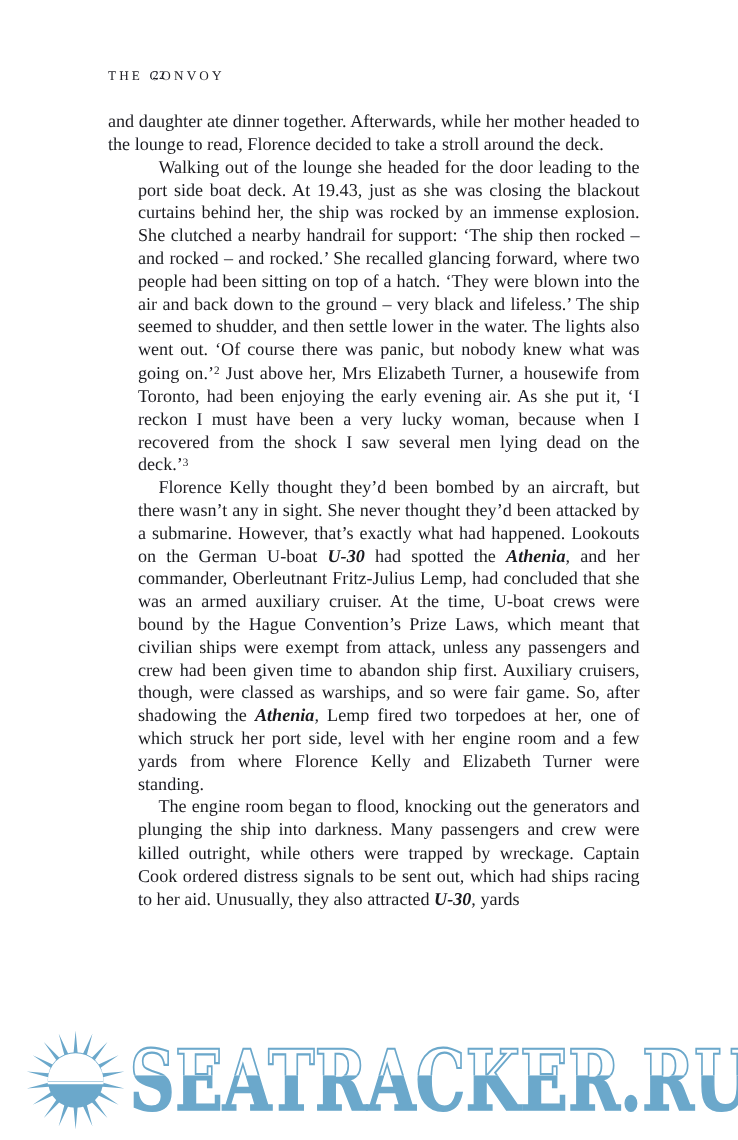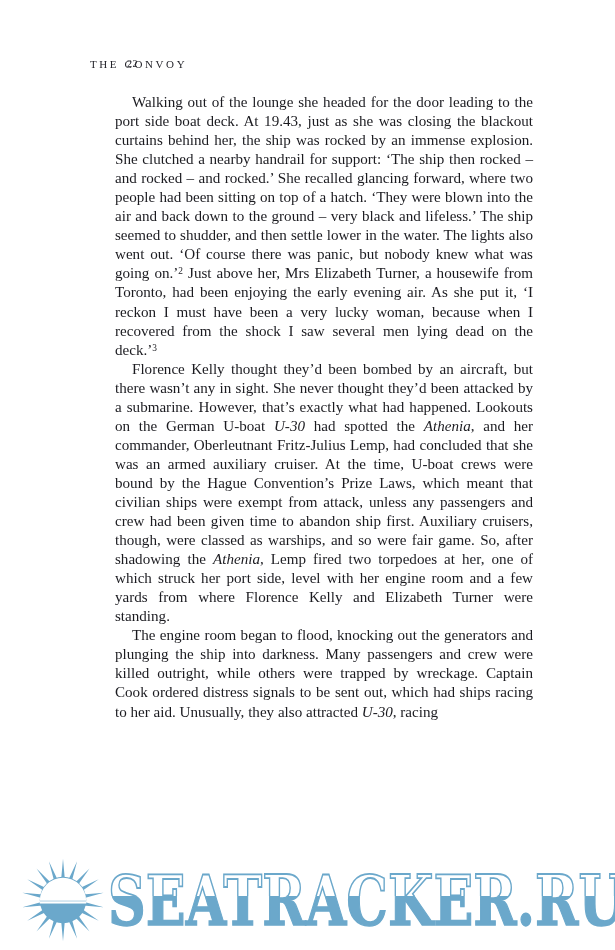--- a/index.html
+++ b/index.html
@@ -63,20 +63,21 @@
     text-justify: inter-word;
     hyphens: none;
     color: #1b1b20;
   }
   .textblock p.indent {
     text-indent: 17px;
     margin-left: 25px;
   }
   .textblock p i {
     font-style: italic;
+    font-weight: bold;
   }
   sup {
     font-size: 0.62em;
     vertical-align: 0.42em;
     line-height: 0;
   }
 
   
   .watermark {
     position: absolute;
@@ -104,23 +105,24 @@
 <body>
 
 <div class="page">
 
   <div class="header-row">
     <div class="folio">22</div>
     <div class="running-head">THE CONVOY</div>
   </div>
 
   <div class="textblock">
+      <p><span>and daughter ate dinner together. Afterwards, while her mother headed to the lounge to read, Florence decided to take a stroll around the deck.</span></p>
       <p class="indent"><span>Walking out of the lounge she headed for the door leading to the port side boat deck. At 19.43, just as she was closing the blackout curtains behind her, the ship was rocked by an immense explosion. She clutched a nearby handrail for support: ‘The ship then rocked – and rocked – and rocked.’ She recalled glancing forward, where two people had been sitting on top of a hatch. ‘They were blown into the air and back down to the ground – very black and lifeless.’ The ship seemed to shudder, and then settle lower in the water. The lights also went out. ‘Of course there was panic, but nobody knew what was going on.’</span><sup>2</sup><span> Just above her, Mrs Elizabeth Turner, a housewife from Toronto, had been enjoying the early evening air. As she put it, ‘I reckon I must have been a very lucky woman, because when I recovered from the shock I saw several men lying dead on the deck.’</span><sup>3</sup></p>
       <p class="indent"><span>Florence Kelly thought they’d been bombed by an aircraft, but there wasn’t any in sight. She never thought they’d been attacked by a submarine. However, that’s exactly what had happened. Lookouts on the German U-boat </span><i>U-30</i><span> had spotted the </span><i>Athenia</i><span>, and her commander, Oberleutnant Fritz-Julius Lemp, had concluded that she was an armed auxiliary cruiser. At the time, U-boat crews were bound by the Hague Convention’s Prize Laws, which meant that civilian ships were exempt from attack, unless any passengers and crew had been given time to abandon ship first. Auxiliary cruisers, though, were classed as warships, and so were fair game. So, after shadowing the </span><i>Athenia</i><span>, Lemp fired two torpedoes at her, one of which struck her port side, level with her engine room and a few yards from where Florence Kelly and Elizabeth Turner were standing.</span></p>
-      <p class="indent"><span>The engine room began to flood, knocking out the generators and plunging the ship into darkness. Many passengers and crew were killed outright, while others were trapped by wreckage. Captain Cook ordered distress signals to be sent out, which had ships racing to her aid. Unusually, they also attracted </span><i>U-30</i><span>, racing</span></p>
+      <p class="indent"><span>The engine room began to flood, knocking out the generators and plunging the ship into darkness. Many passengers and crew were killed outright, while others were trapped by wreckage. Captain Cook ordered distress signals to be sent out, which had ships racing to her aid. Unusually, they also attracted </span><i>U-30</i><span>, yards</span></p>
     </div>
 
   <div class="watermark">
 
     <svg class="wm-logo" viewBox="0 0 100 100">
       <g id="rays" fill="#6ba8cb">
           <path d="M47.82,26.10 L50.00,2.00 L52.18,26.10 Z M56.13,26.80 L66.42,4.89 L60.22,28.28 Z M63.70,30.29 L80.85,13.23 L67.03,33.09 Z M69.61,36.17 L91.57,26.00 L71.79,39.93 Z M73.16,43.71 L97.27,41.66 L73.92,47.99 Z M73.92,52.01 L97.27,58.34 L73.16,56.29 Z M71.79,60.07 L91.57,74.00 L69.61,63.83 Z M67.03,66.91 L80.85,86.77 L63.70,69.71 Z M60.22,71.72 L66.42,95.11 L56.13,73.20 Z M52.18,73.90 L50.00,98.00 L47.82,73.90 Z M43.87,73.20 L33.58,95.11 L39.78,71.72 Z M36.30,69.71 L19.15,86.77 L32.97,66.91 Z M30.39,63.83 L8.43,74.00 L28.21,60.07 Z M26.84,56.29 L2.73,58.34 L26.08,52.01 Z M26.08,47.99 L2.73,41.66 L26.84,43.71 Z M28.21,39.93 L8.43,26.00 L30.39,36.17 Z M32.97,33.09 L19.15,13.23 L36.30,30.29 Z M39.78,28.28 L33.58,4.89 L43.87,26.80 Z " fill="#6ba8cb"></path>
         </g>
       <circle cx="50" cy="50" r="27" fill="#6ba8cb"></circle>
       <path d="M23,51 A27,27 0 0 1 77,51 Z" fill="#ffffff"></path>

